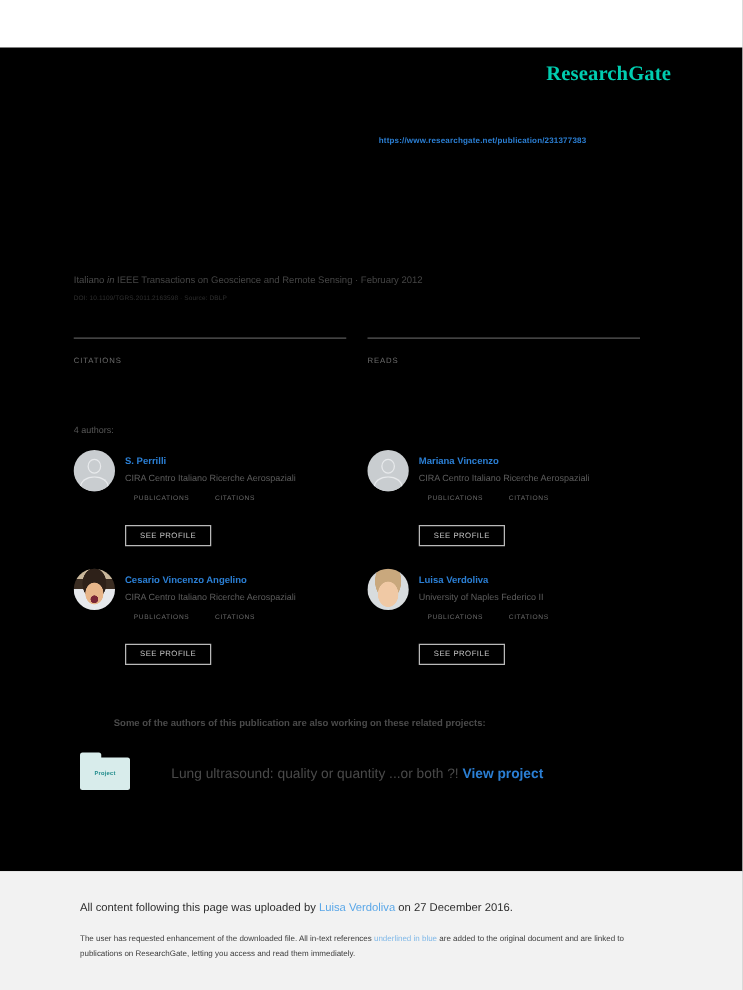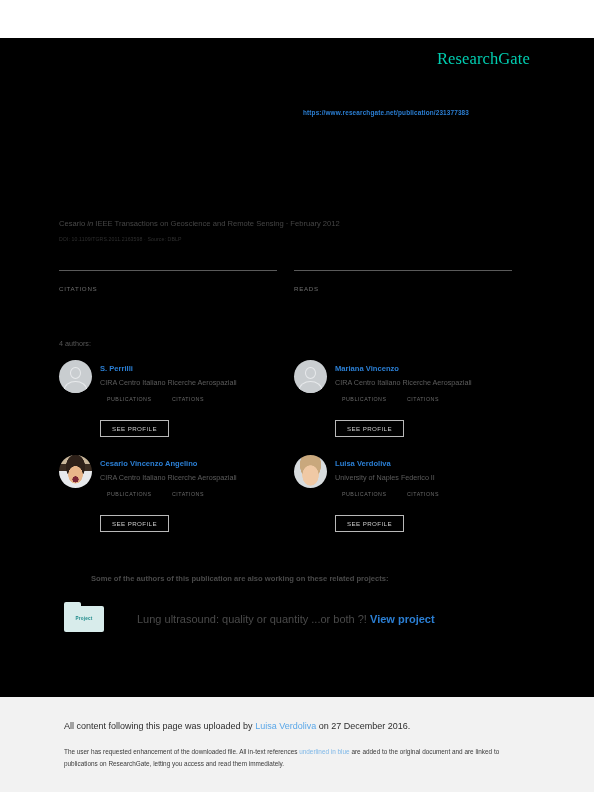--- a/index.html
+++ b/index.html
@@ -33,21 +33,21 @@
     left: 0; top: 38px;
     width: 594px; height: 659px;
     background: #000000;
   }
   
   .rg-logo {
     position: absolute;
     left: 437px; top: 49px;
     font-family: "Liberation Serif", serif;
     font-size: 16.5px;
-    font-weight: normal;
+    font-weight: bold;
     letter-spacing: 0.1px;
     color: #00cdb0;
     white-space: nowrap;
   }
   
   .pub-url {
     position: absolute;
     left: 303px; top: 109px;
     font-size: 6.4px;
     font-weight: bold;
@@ -298,21 +298,21 @@
 <div class="page">
 
   <div class="top-strip"></div>
   <div class="black-body"></div>
 
   <div class="rg-logo">ResearchGate</div>
 
   <div class="pub-url">https://www.researchgate.net/publication/231377383</div>
 
   <div class="article-meta">
-    <span class="lead">Cesario</span>
+    <span class="lead">Italiano</span>
     <span class="in">in</span>
     <span class="venue">IEEE Transactions on Geoscience and Remote Sensing · February 2012</span>
   </div>
   <div class="doi-line">DOI: 10.1109/TGRS.2011.2163598 · Source: DBLP</div>
 
   <div class="stat citations">
     <div class="rule"></div>
     <div class="stat-value"></div>
     <div class="stat-label">CITATIONS</div>
   </div>

